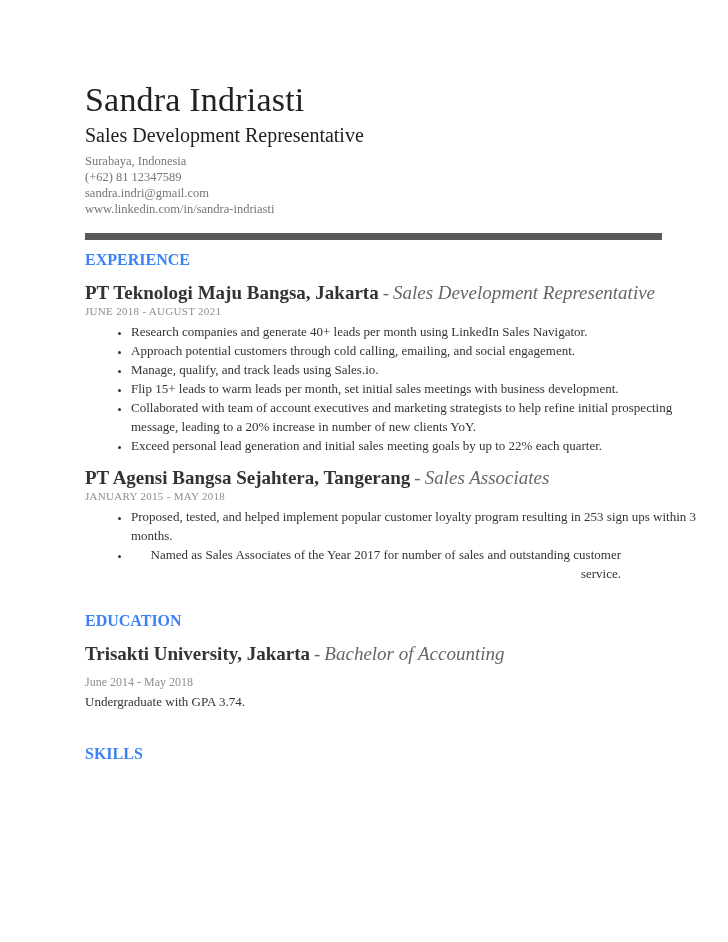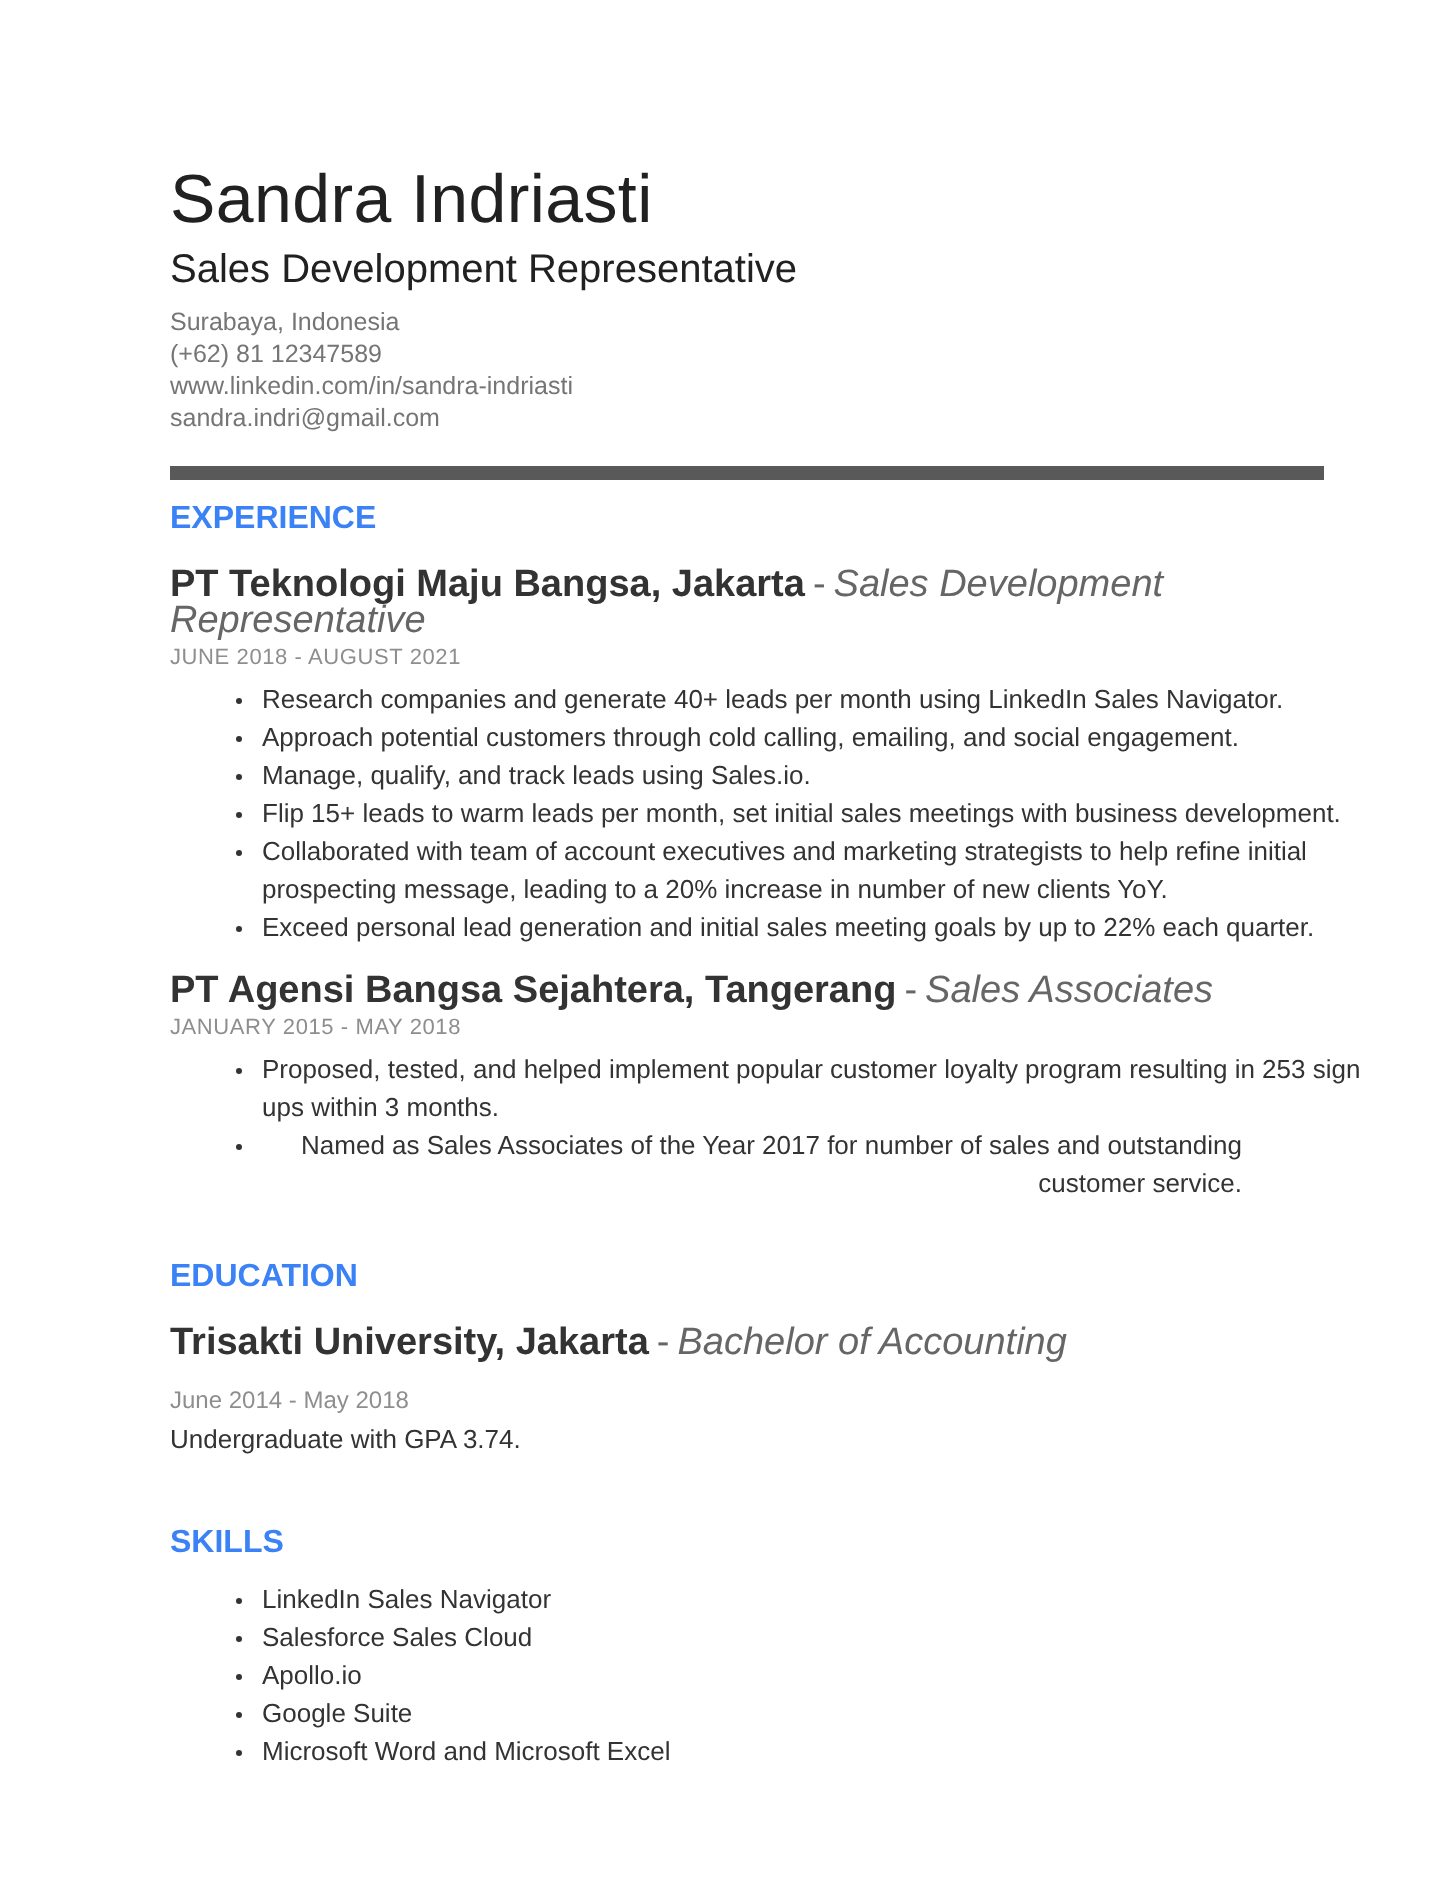--- a/index.html
+++ b/index.html
@@ -2,21 +2,21 @@
 <html><head>
 <meta charset="utf-8">
 <style>
   * { box-sizing: border-box; }
   html, body { margin: 0; padding: 0; background: #ffffff; }
   .page {
     width: 728px;
     height: 906px;
     background: #ffffff;
     padding: 80px 27px 0 85px;
-    font-family: Liberation Sans, sans-serif;
+    font-family: Liberation Serif, serif;
     color: #333333;
     overflow: hidden;
   }
 
   
   .name {
     font-size: 34px;
     font-weight: 400;
     color: #212121;
     line-height: 40px;
@@ -112,22 +112,22 @@
 <body>
 
 <div class="page">
 
   <header>
     <h1 class="name">Sandra Indriasti</h1>
     <h2 class="job-title">Sales Development Representative</h2>
     <div class="contact">
       <p class="contact-line">Surabaya, Indonesia</p>
       <p class="contact-line">(+62) 81 12347589</p>
+      <p class="contact-line">sandra.indri@gmail.com</p>
       <p class="contact-line">www.linkedin.com/in/sandra-indriasti</p>
-      <p class="contact-line">sandra.indri@gmail.com</p>
     </div>
   </header>
 
   <div class="divider"></div>
 
   <section>
     <h3 class="section-heading experience-heading">EXPERIENCE</h3>
 
     <div>
       <p class="entry-header">
@@ -160,22 +160,15 @@
     <h3 class="section-heading education-heading">EDUCATION</h3>
     <p class="entry-header">
       <span class="company">Trisakti University, Jakarta</span><span class="sep">-</span><span class="role">Bachelor of Accounting</span>
     </p>
     <p class="edu-dates">June 2014 - May 2018</p>
     <p class="edu-note">Undergraduate with GPA 3.74.</p>
   </section>
 
   <section>
     <h3 class="section-heading skills-heading">SKILLS</h3>
-    <ul class="bullets skills-list">
-      <li>LinkedIn Sales Navigator</li>
-      <li>Salesforce Sales Cloud</li>
-      <li>Apollo.io</li>
-      <li>Google Suite</li>
-      <li>Microsoft Word and Microsoft Excel</li>
-    </ul>
   </section>
 
 </div>
 
 </body></html>

